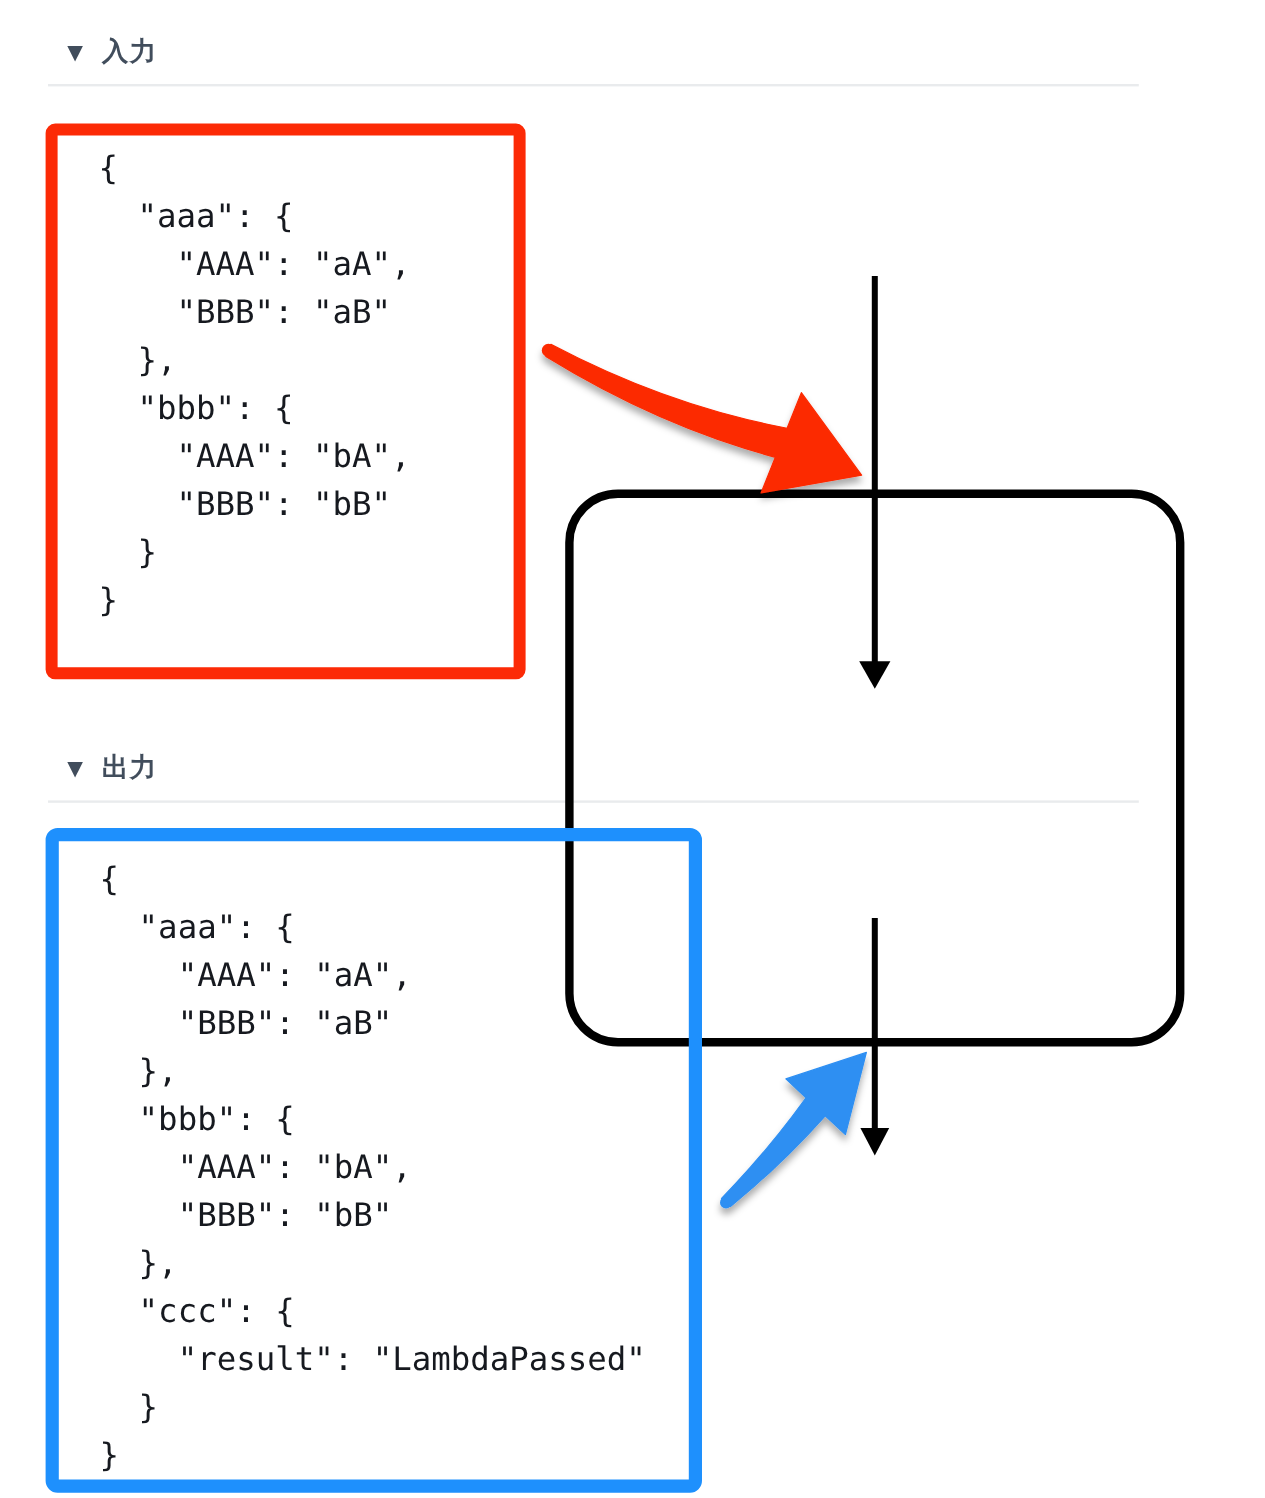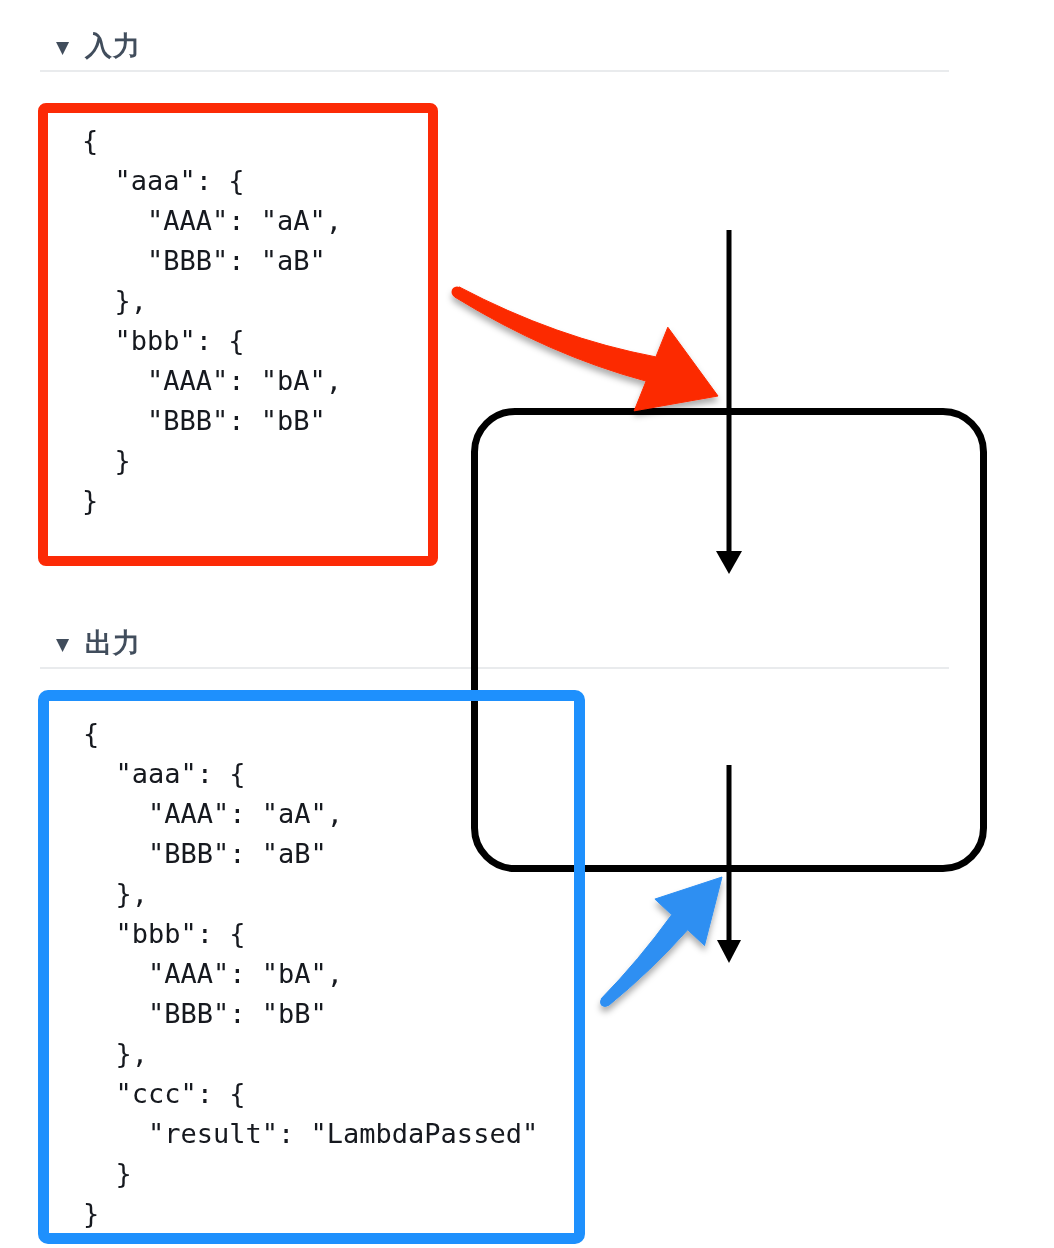--- a/index.html
+++ b/index.html
@@ -20,21 +20,21 @@
     color: #414d5c;
     cursor: pointer;
   }
   .tri {
     font-size: 17px;
     line-height: 1;
     color: #414d5c;
     transform: translateY(1px);
   }
   .section-label {
-    font-size: 27px;
+    font-size: 22px;
     font-weight: bold;
     letter-spacing: 1px;
   }
   .divider {
     position: absolute;
     left: 40px;
     width: 909px;
     height: 2px;
     background: #e9ebed;
   }

